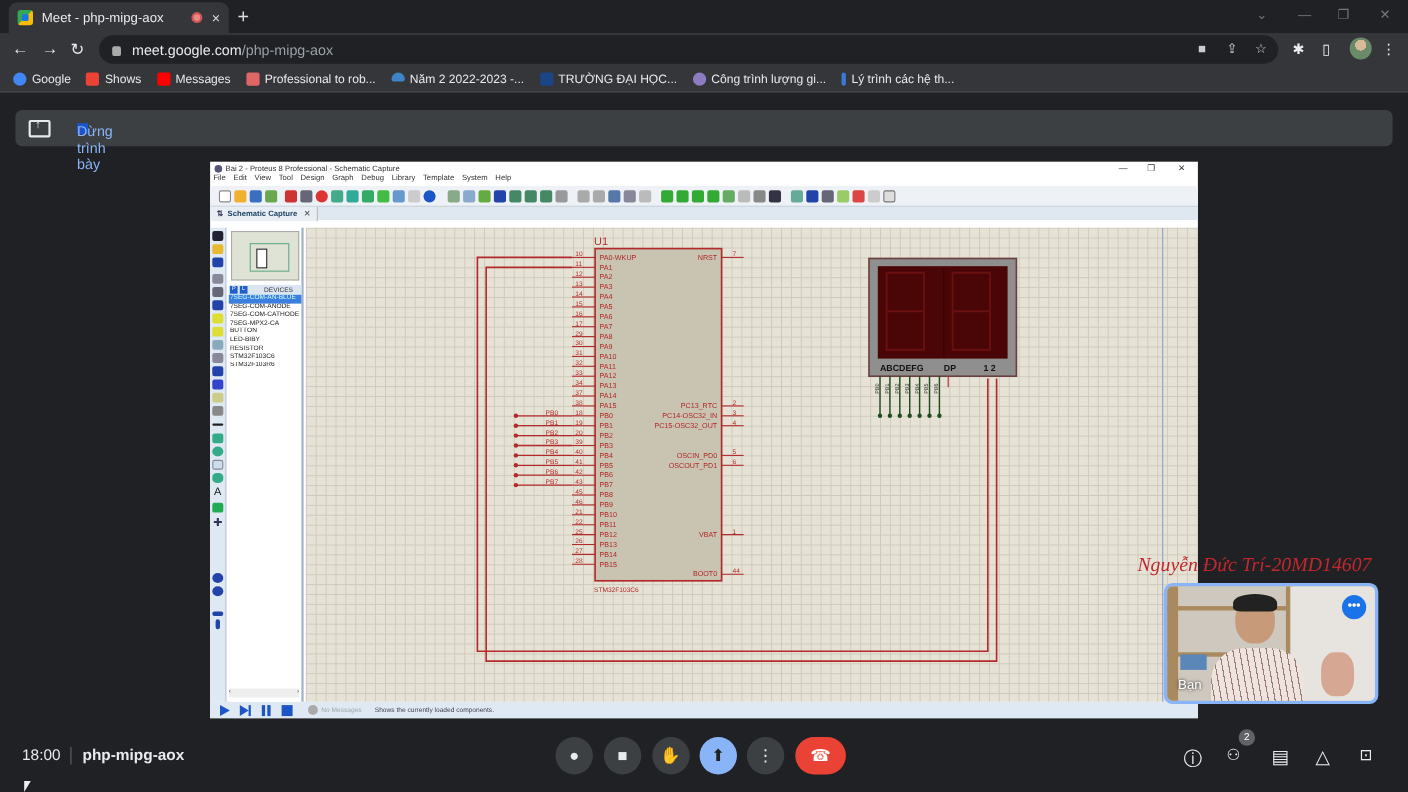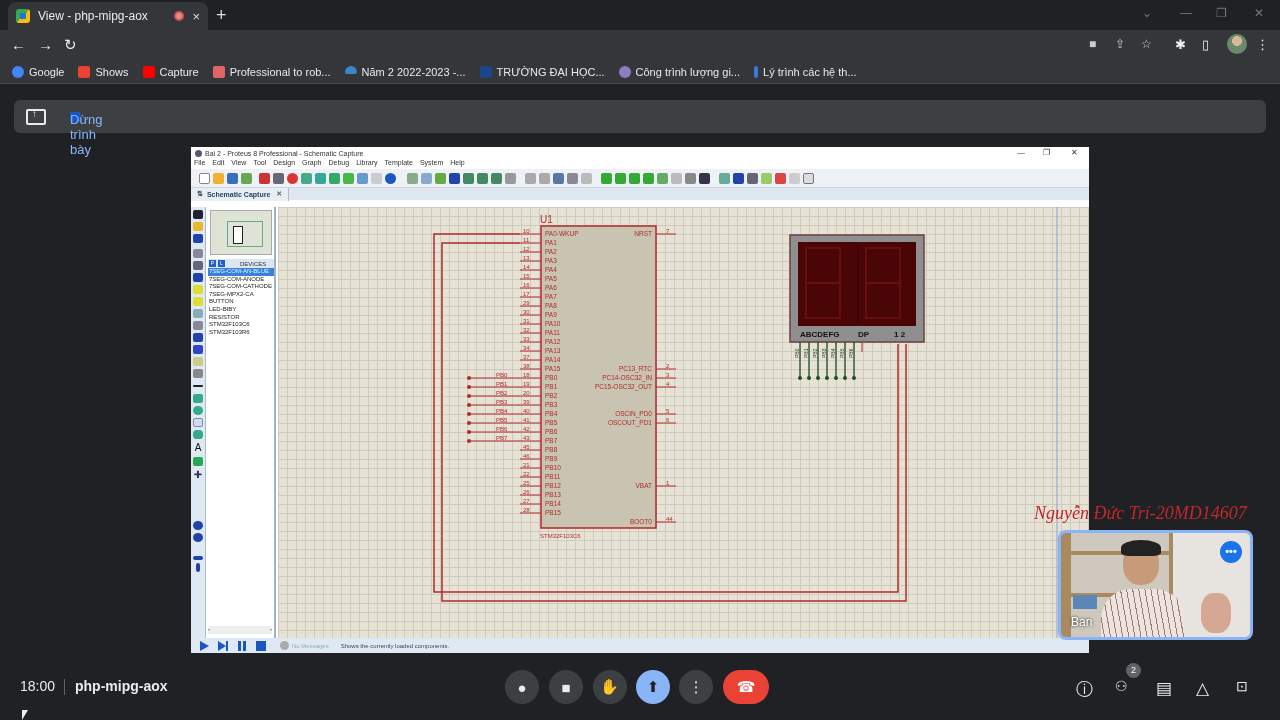--- a/index.html
+++ b/index.html
@@ -87,56 +87,61 @@
 .ricon{position:absolute;top:18px;font-size:17px;color:#e8eaed}
 .badge{position:absolute;left:1126px;top:663px;width:15px;height:15px;border-radius:50%;background:#5f6368;color:#fff;font-size:9px;text-align:center;line-height:15px}
 .cursor{position:absolute;left:22px;top:710px;width:0;height:0;border-left:6px solid #eee;border-bottom:10px solid transparent}
 </style>
 </head>
 <body>
 
 <div class="tabstrip">
   <div class="tab">
     <span class="fav"></span>
-    <span class="title">View - php-mipg-aox</span>
+    <span class="title">Meet - php-mipg-aox</span>
     <span class="rec"></span>
     <span class="x">×</span>
   </div>
   <span class="newtab">+</span>
   <span class="winctl" style="left:1142px">⌄</span>
   <span class="winctl" style="left:1180px">—</span>
   <span class="winctl" style="left:1216px">❐</span>
   <span class="winctl" style="left:1254px">✕</span>
 </div>
 
 <div class="toolbar">
   <span class="nav" style="left:11px">←</span>
   <span class="nav" style="left:38px">→</span>
   <span class="nav" style="left:64px">↻</span>
+  <div class="omnibox">
+    <span class="lock"></span>
+    <span class="host">meet.google.com</span>
+      <span class="path">/php-mipg-aox</span>
+  </div>
   <span class="omni-ic" style="left:1089px">■</span>
   <span class="omni-ic" style="left:1115px">⇪</span>
   <span class="omni-ic" style="left:1141px">☆</span>
   <span class="ext" style="left:1175px">✱</span>
   <span class="ext" style="left:1202px">▯</span>
   <span class="ext" style="left:1256px">⋮</span>
 </div>
 <div class="avatar"></div>
 
 <div class="bookmarks">
   <div class="bm">
       <i style="background:#4285f4;border-radius:50%"></i>
       <span>Google</span>
     </div>
   <div class="bm">
       <i style="background:#ea4335"></i>
       <span>Shows</span>
     </div>
   <div class="bm">
       <i style="background:#ff0000"></i>
-      <span>Capture</span>
+      <span>Messages</span>
     </div>
   <div class="bm">
       <i style="background:#e06666"></i>
       <span>Professional to rob...</span>
     </div>
   <div class="bm">
       <i style="background:#3d85c6;border-radius:6px 6px 2px 2px;height:8px"></i>
       <span>Năm 2 2022-2023 -...</span>
     </div>
   <div class="bm">

